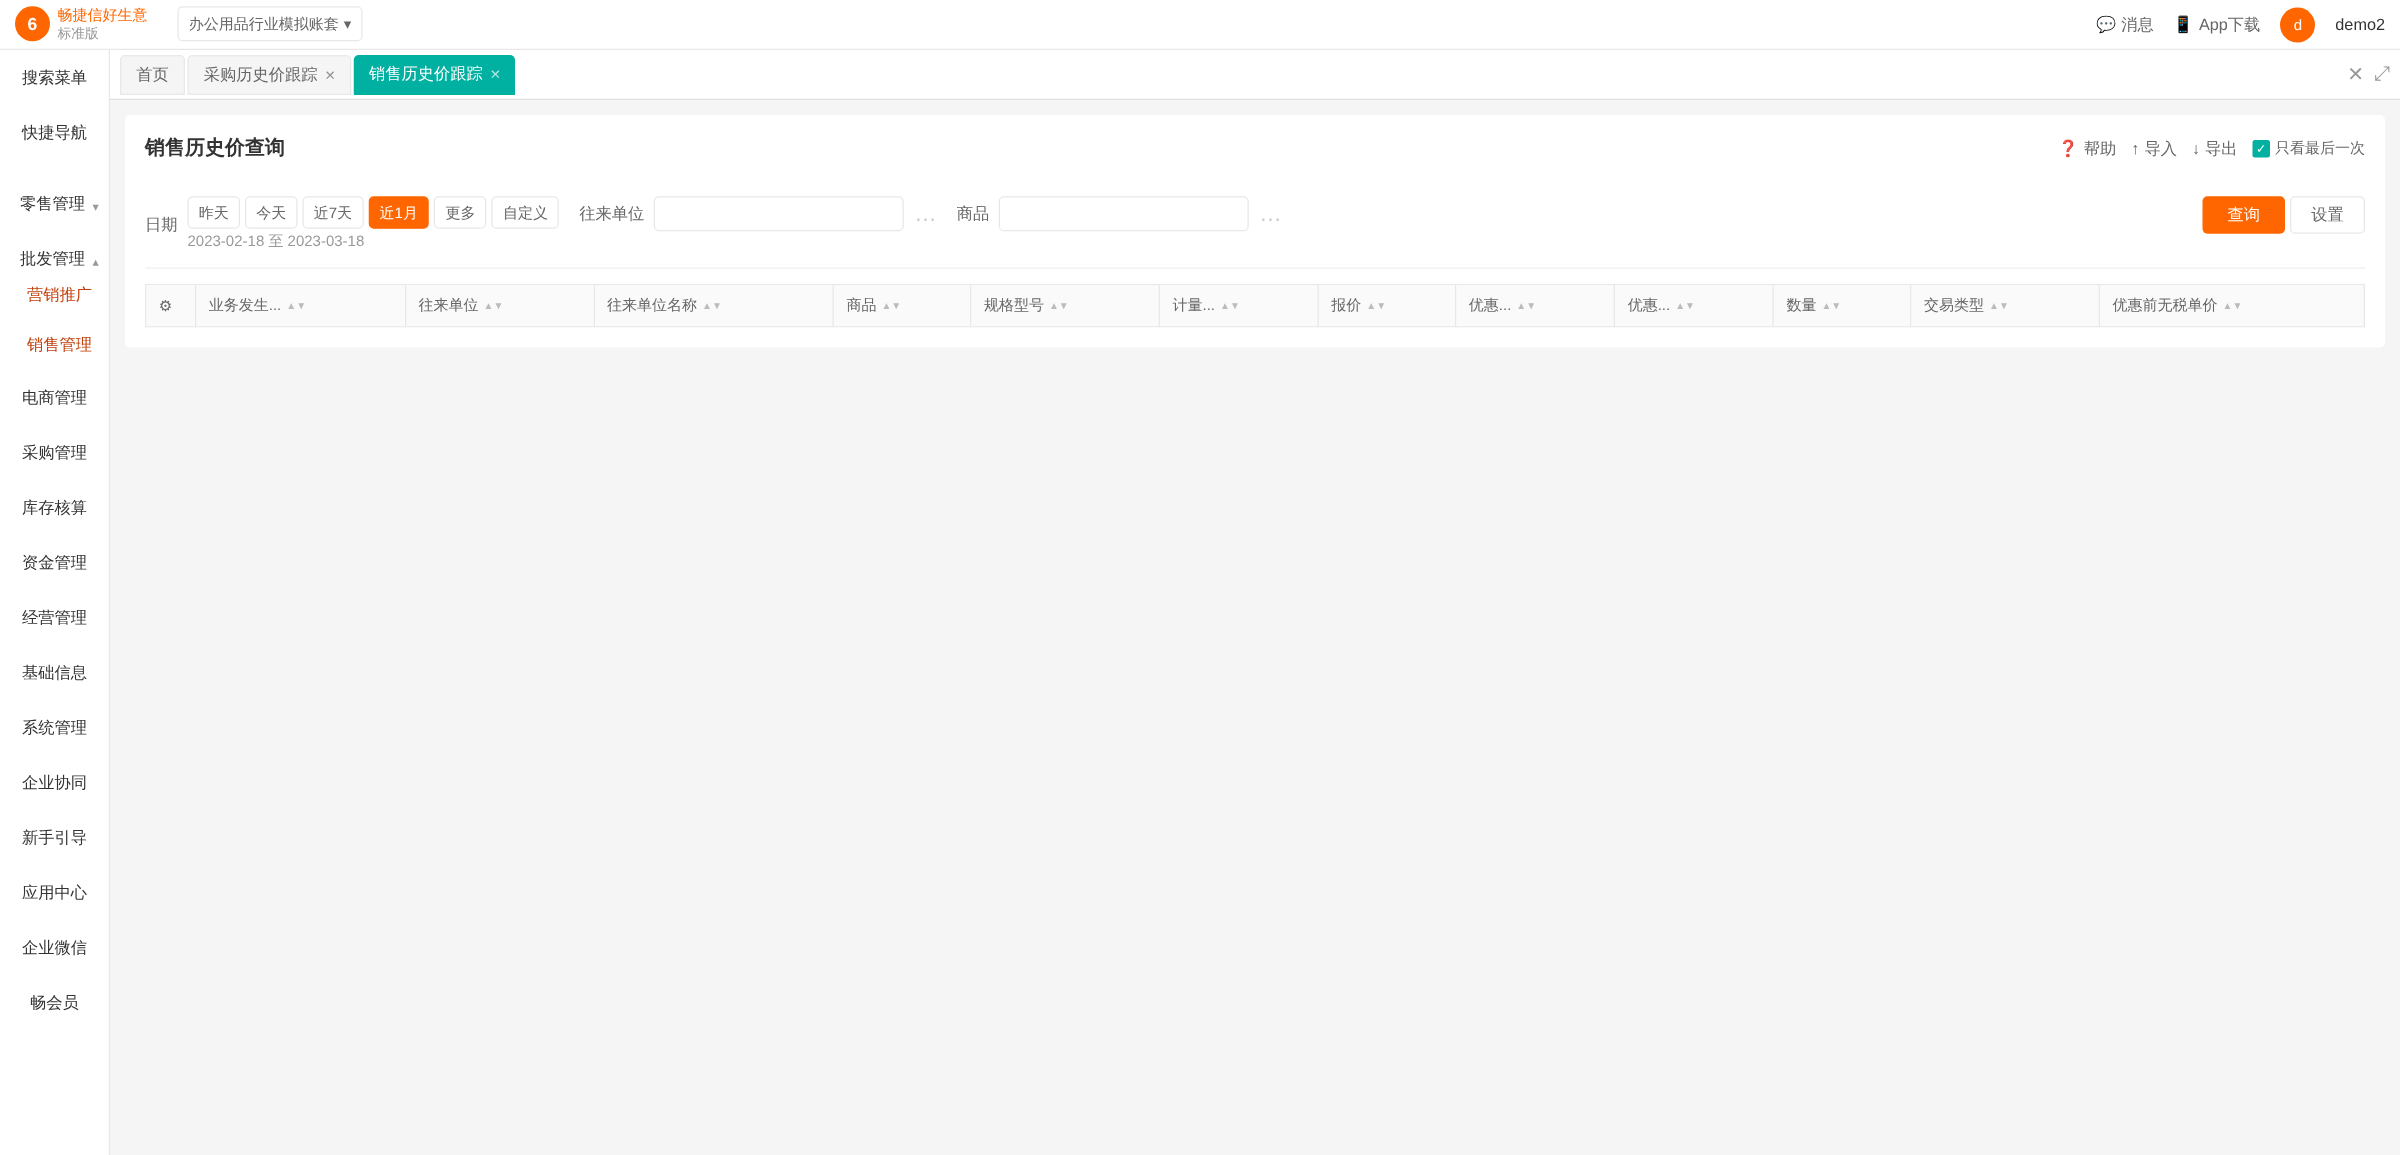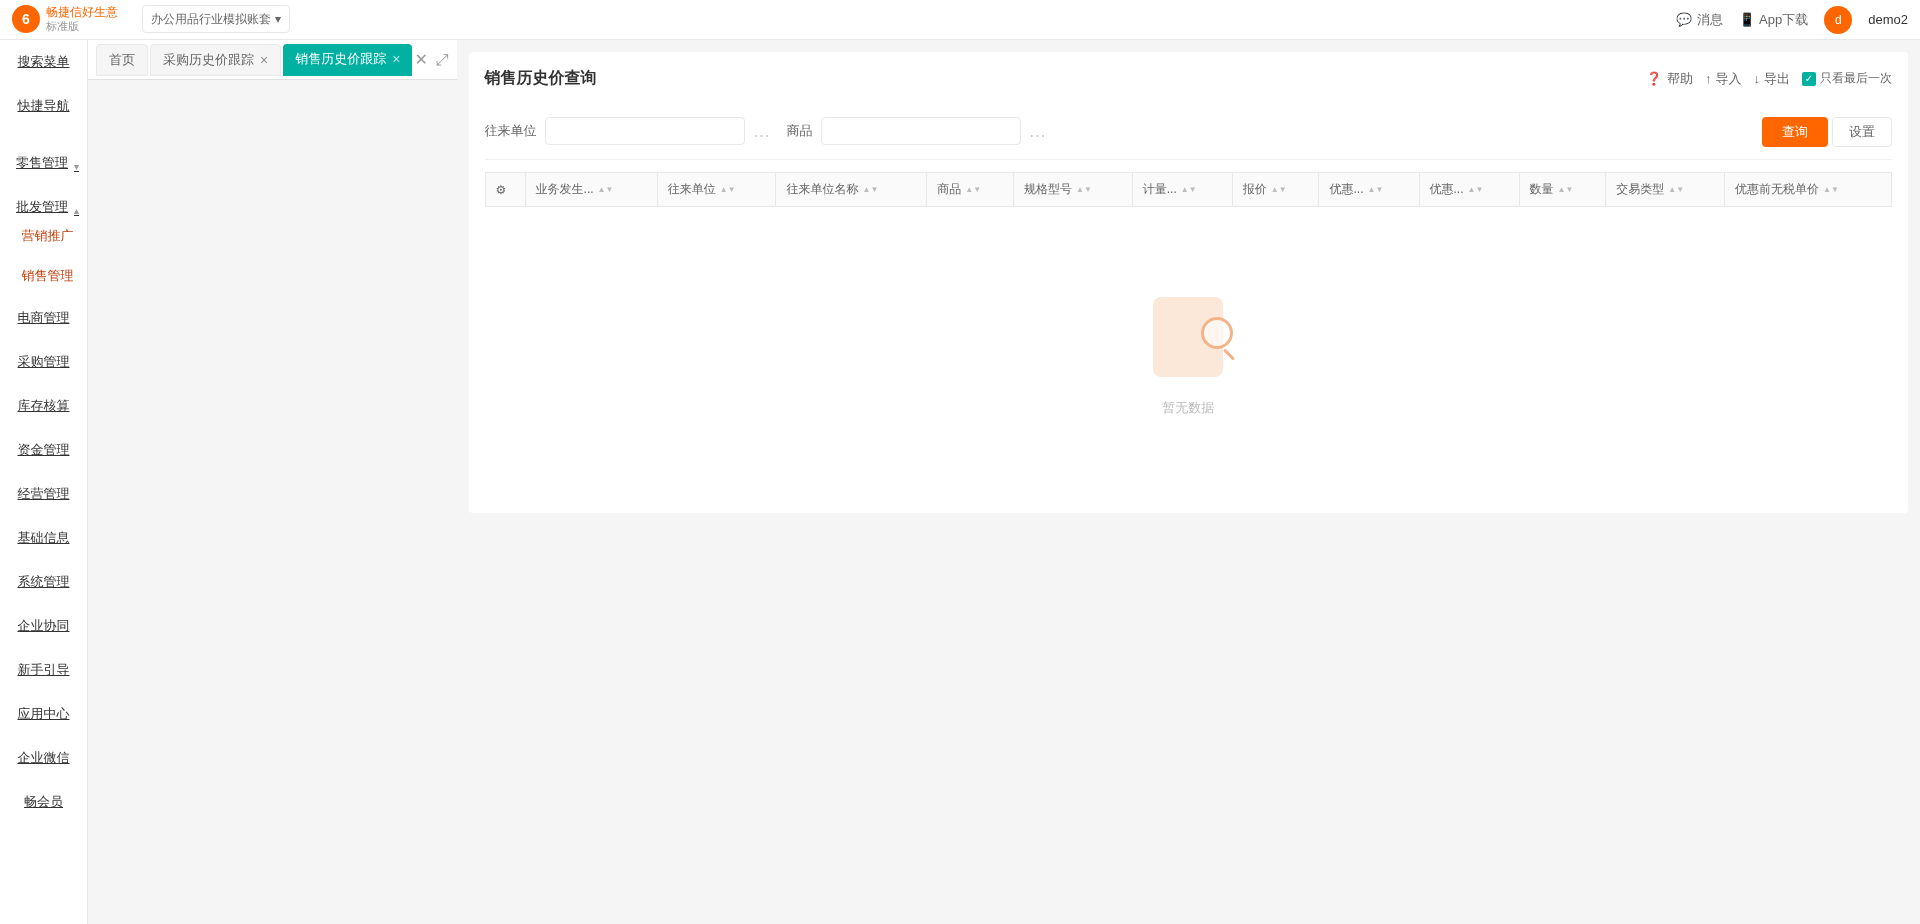--- a/index.html
+++ b/index.html
@@ -33,35 +33,35 @@
     .main-layout { display: flex; flex: 1; overflow: hidden; }
 
     
     .sidebar {
       width: 88px; background: #fff; display: flex; flex-direction: column;
       border-right: 1px solid #e8e8e8; overflow-y: auto;
     }
     .sidebar-item {
       display: flex; align-items: center; justify-content: center;
       height: 44px; font-size: 13px; color: #333; cursor: pointer;
-      padding: 0 4px; text-align: center; flex-shrink: 0; text-decoration: underline;
+      padding: 0 4px; text-align: center; flex-shrink: 0;
     }
     .sidebar-item.group-header {
       display: flex; align-items: flex-end; justify-content: space-between;
       padding: 0 8px 0 16px; font-size: 13px; color: #333; height: 44px;
     }
     .sidebar-arrow { font-size: 10px; color: #999; }
     .sidebar-sub-item {
       display: flex; align-items: center; justify-content: center;
       height: 40px; font-size: 13px; color: #c2410c; cursor: pointer;
       padding-left: 8px;
     }
 
     
-    .tab-content-area { display: flex; flex: 1; overflow: hidden; }
+    .tab-content-area { display: flex; flex-direction: column; flex: 1; overflow: hidden; }
 
     .tab-bar {
       display: flex; align-items: center; background: #fff;
       border-bottom: 1px solid #e0e0e0; height: 40px; flex-shrink: 0;
       padding: 0 8px; gap: 2px;
     }
     .tab {
       display: flex; align-items: center; height: 32px; padding: 0 12px;
       border-radius: 4px 4px 0 0; font-size: 13px; cursor: pointer;
       gap: 6px; white-space: nowrap;
@@ -298,20 +298,34 @@
               <label class="checkbox-label">
                 <div class="checkbox-box">
                   <span class="checkbox-check">✓</span>
                 </div>
                 <span>只看最后一次</span>
               </label>
             </div>
           </div>
 
           <div class="filter-bar">
+            <div class="filter-group">
+              <span class="filter-label">日期</span>
+              <div>
+                <div class="date-btns">
+                  <button class="date-btn">昨天</button>
+                  <button class="date-btn">今天</button>
+                  <button class="date-btn">近7天</button>
+                  <button class="date-btn active">近1月</button>
+                  <button class="date-btn">更多</button>
+                  <button class="date-btn">自定义</button>
+                </div>
+                <div class="date-range">2023-02-18 至 2023-03-18</div>
+              </div>
+            </div>
 
             <div class="filter-input-group">
               <span class="filter-label">往来单位</span>
               <input class="filter-input" type="text" style="">
               <span class="filter-input-dots">…</span>
             </div>
 
             <div class="filter-input-group">
               <span class="filter-label">商品</span>
               <input class="filter-input" type="text" style="">
@@ -402,25 +416,18 @@
                       <span>优惠前无税单价</span>
                       <span class="sort-arrows">▲▼</span>
                     </div>
                   </th>
                 </tr>
               </thead>
               <tbody id="table-body">
               </tbody>
             </table>
 
-            <div class="empty-state">
-              <div class="empty-illustration">
-                <div class="empty-scroll"></div>
-                <div class="empty-glass"></div>
-              </div>
-              <div class="empty-text">暂无数据</div>
-            </div>
           </div>
         </div>
       </div>
     </div>
   </div>
 </div>
 
 </body></html>

